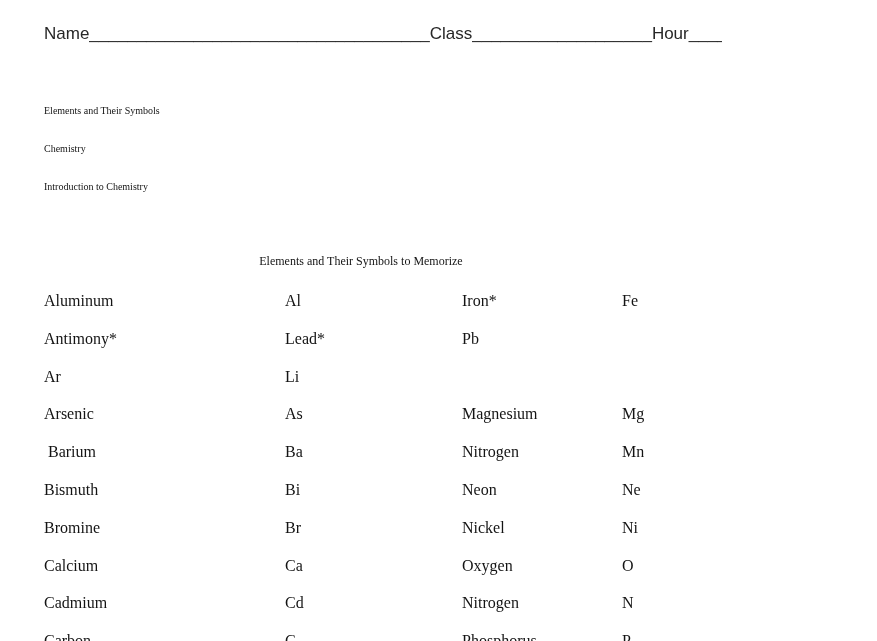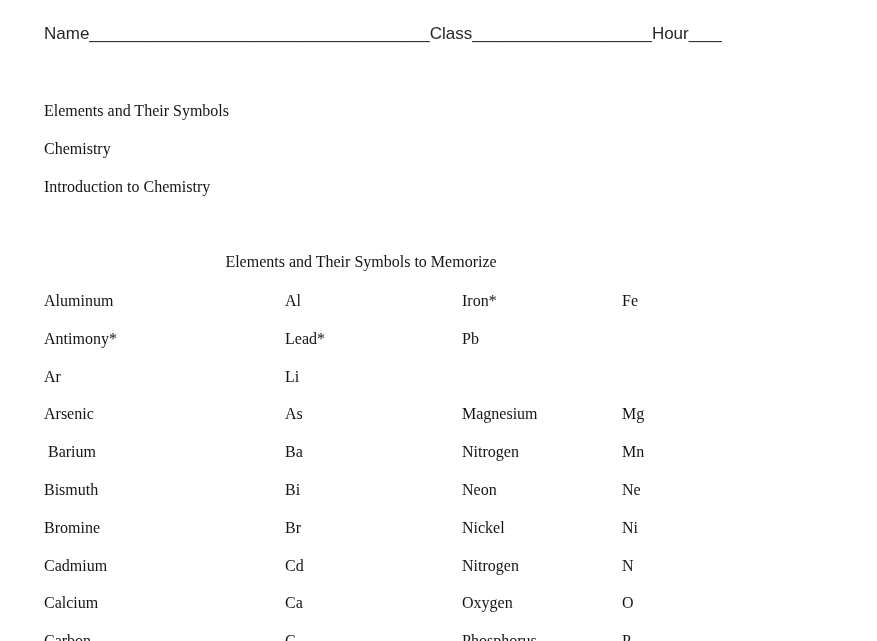--- a/index.html
+++ b/index.html
@@ -21,33 +21,33 @@
     line-height: 37.8px;
     color: #272727;
     white-space: pre;
   }
   
   .intro-block {
     position: absolute;
     left: 44px;
     top: 92px;
     font-family: "Liberation Serif", serif;
-    font-size: 16px;
+    font-size: 10px;
     line-height: 37.8px;
     color: #141414;
   }
   .intro-line { height: 37.8px; white-space: pre; }
   .table-title {
     position: absolute;
     left: 0;
     top: 243px;
     width: 100%;
     text-align: center;
     font-family: "Liberation Serif", serif;
-    font-size: 16px;
+    font-size: 12px;
     line-height: 37.8px;
     color: #141414;
   }
   .elements-table {
     position: absolute;
     left: 44px;
     top: 282px;
     right: 0;
     font-family: "Liberation Serif", serif;
     font-size: 16px;
@@ -93,23 +93,23 @@
     <div class="element-row">
       <span class="cell"> Barium</span><span class="cell">Ba</span><span class="cell">Nitrogen</span><span class="cell">Mn</span>
     </div>
     <div class="element-row">
       <span class="cell">Bismuth</span><span class="cell">Bi</span><span class="cell">Neon</span><span class="cell">Ne</span>
     </div>
     <div class="element-row">
       <span class="cell">Bromine</span><span class="cell">Br</span><span class="cell">Nickel</span><span class="cell">Ni</span>
     </div>
     <div class="element-row">
-      <span class="cell">Cadmium</span><span class="cell">Cd</span><span class="cell">Nitrogen</span><span class="cell">N</span>
+      <span class="cell">Calcium</span><span class="cell">Ca</span><span class="cell">Oxygen</span><span class="cell">O</span>
     </div>
     <div class="element-row">
-      <span class="cell">Calcium</span><span class="cell">Ca</span><span class="cell">Oxygen</span><span class="cell">O</span>
+      <span class="cell">Cadmium</span><span class="cell">Cd</span><span class="cell">Nitrogen</span><span class="cell">N</span>
     </div>
     <div class="element-row">
       <span class="cell">Carbon</span><span class="cell">C</span><span class="cell">Phosphorus</span><span class="cell">P</span>
     </div>
   </div>
 
 </div>
 
 </body></html>

